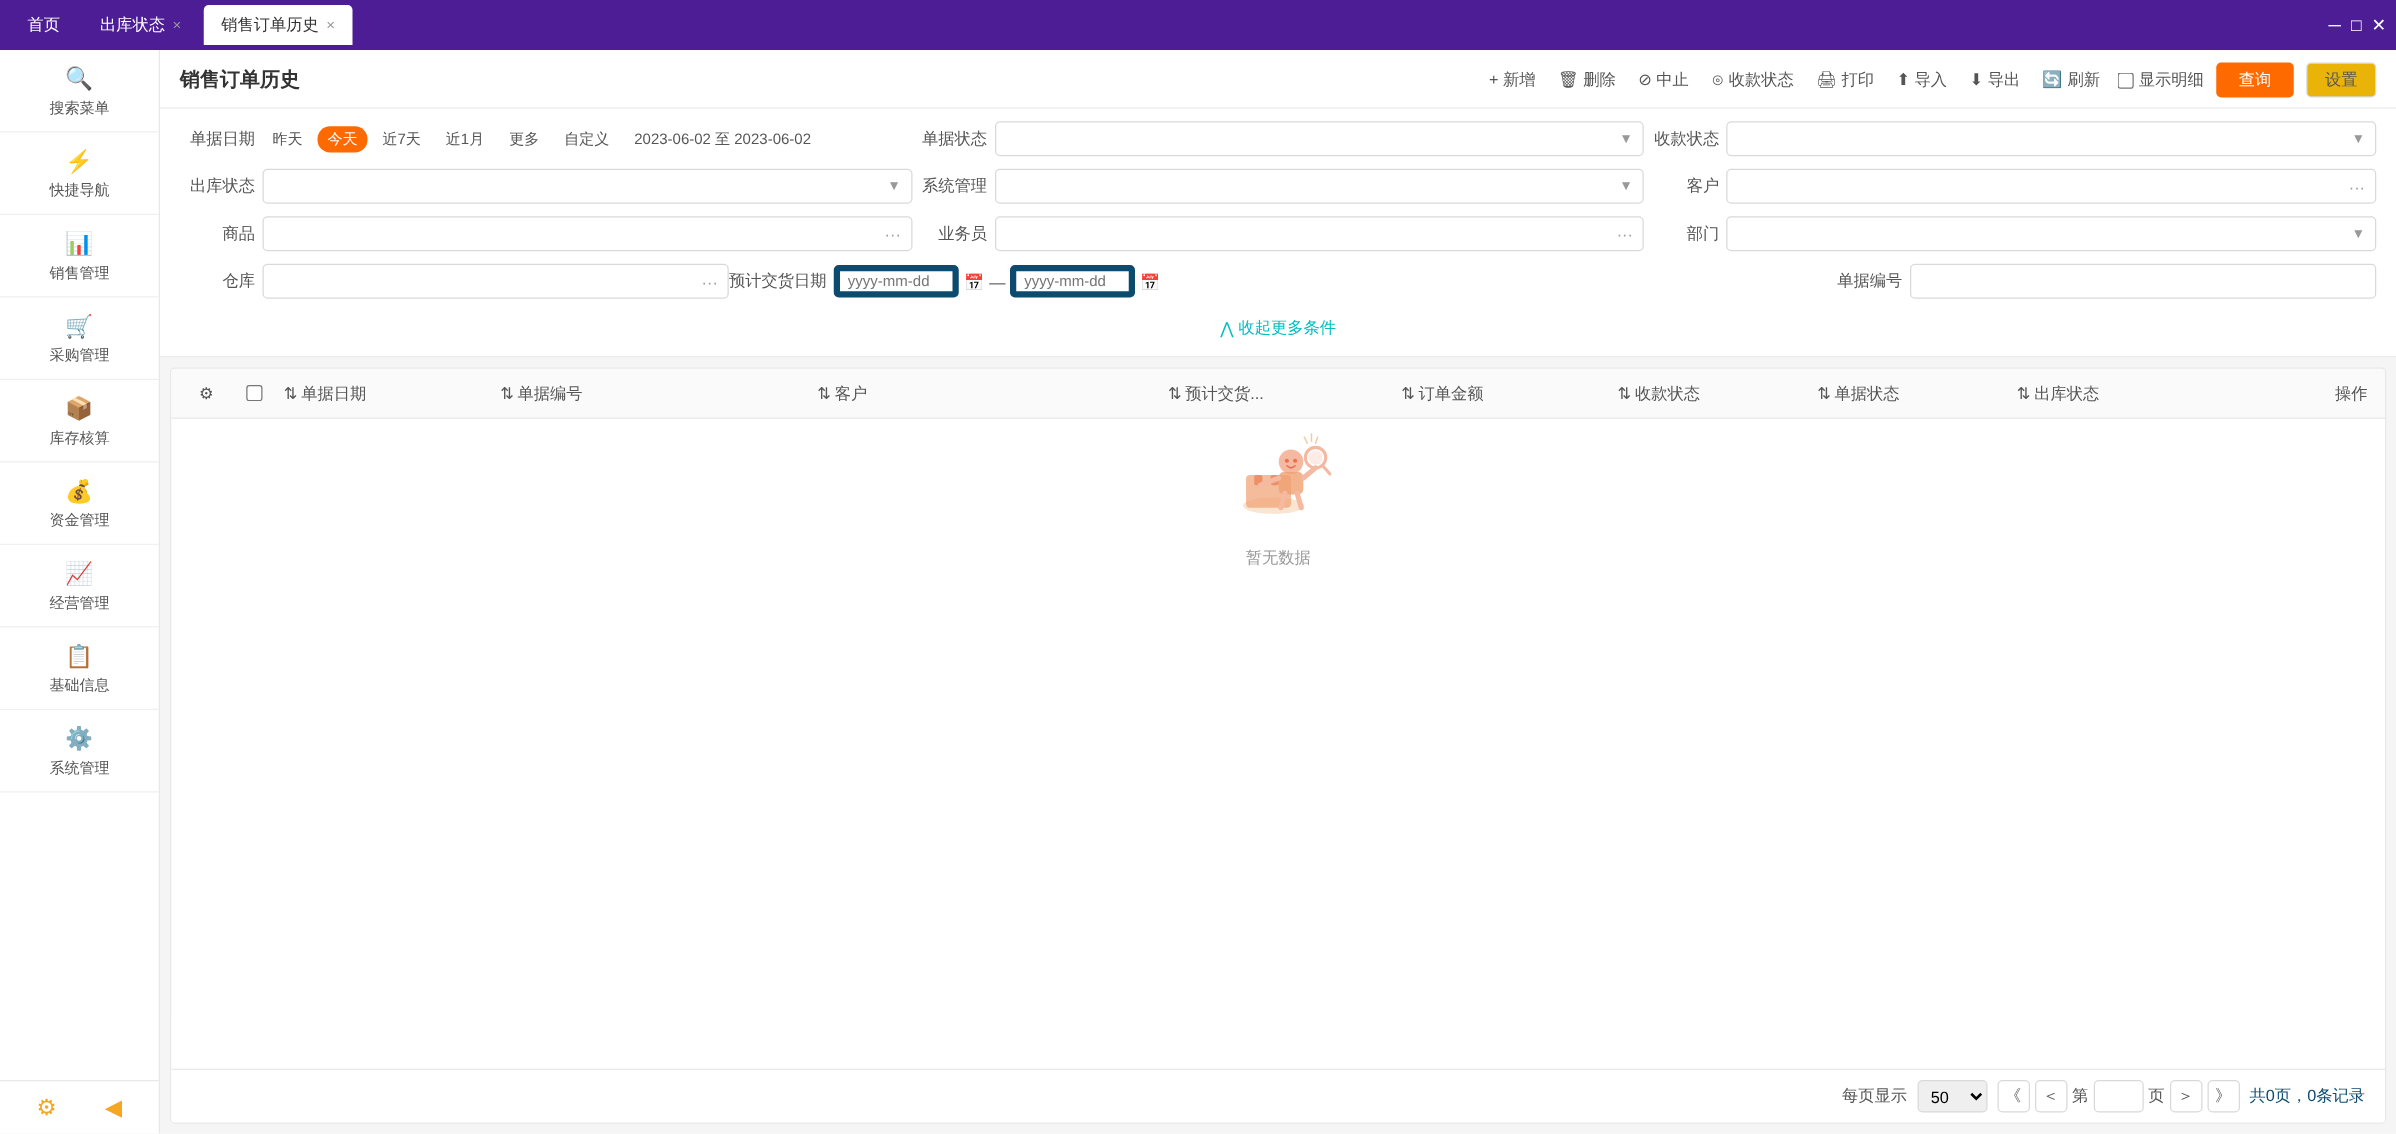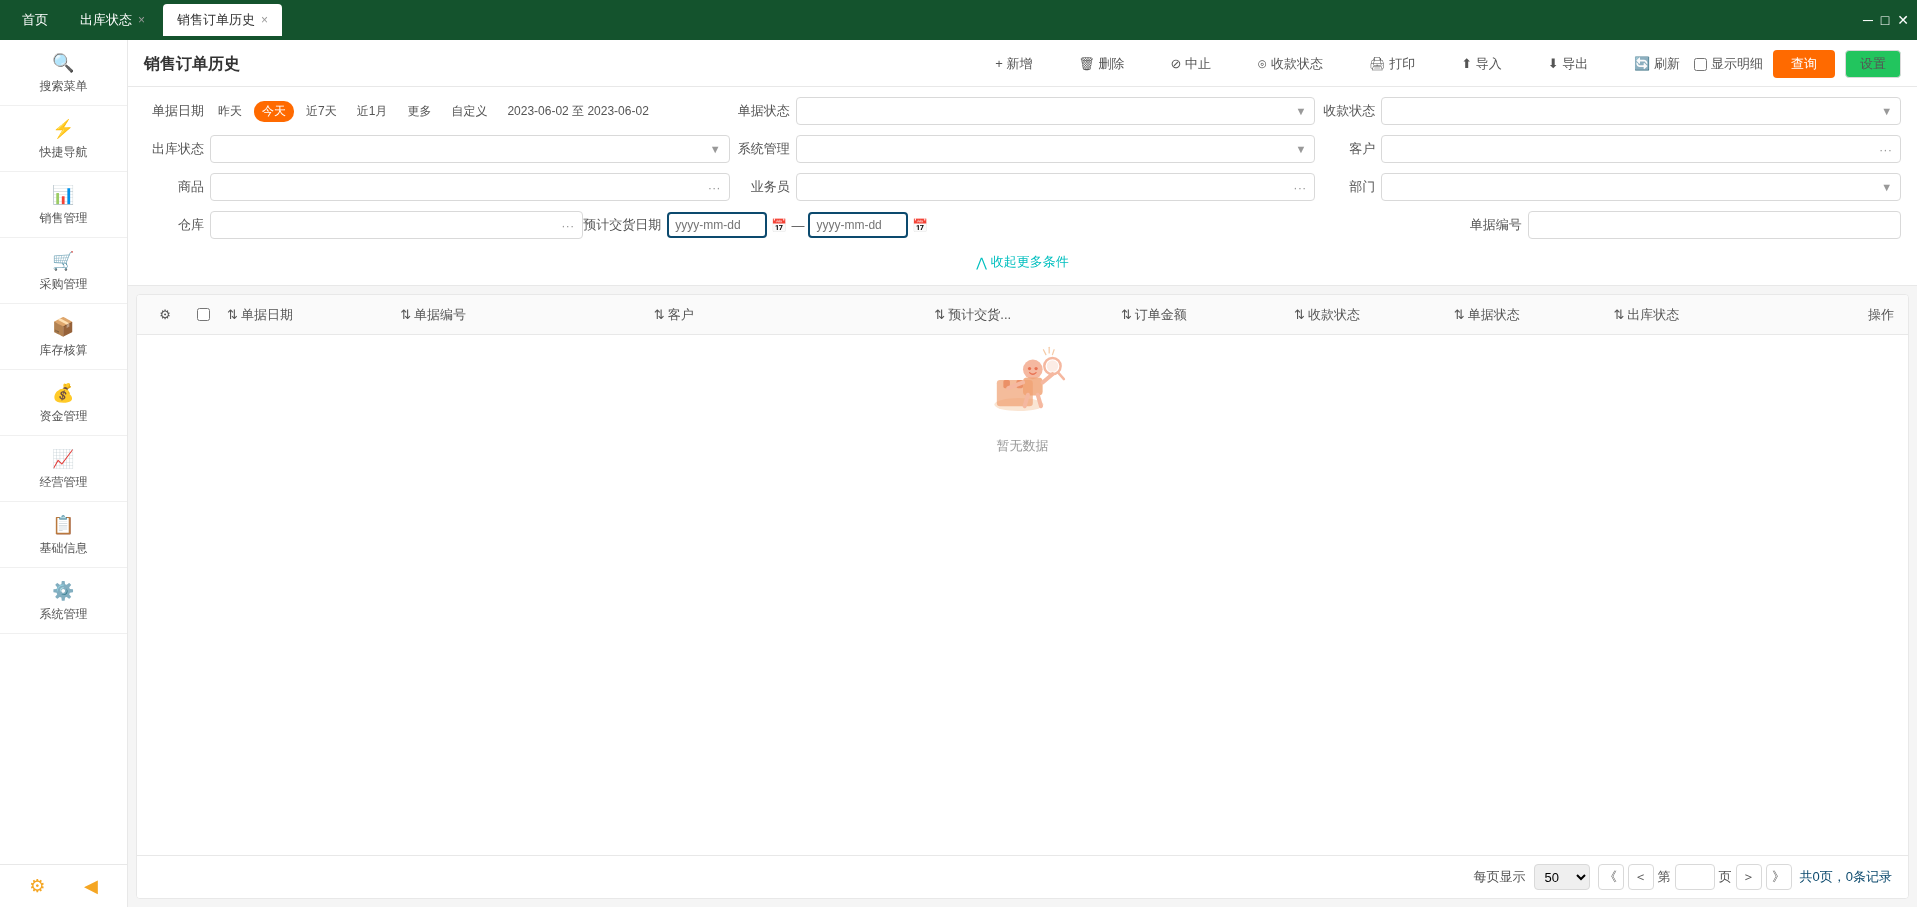--- a/index.html
+++ b/index.html
@@ -1,21 +1,21 @@
 <!DOCTYPE html>
 <html><head>
   <meta charset="utf-8">
   <style>
     * { box-sizing: border-box; margin: 0; padding: 0; font-family: 'Microsoft YaHei', sans-serif; font-size: 13px; }
     body { display: flex; flex-direction: column; height: 907px; width: 1917px; overflow: hidden; background: #f5f5f5; }
 
     
     .top-bar {
       height: 40px;
-      background: #14532d;
+      background: #4c1d95;
       display: flex;
       align-items: center;
       padding: 0 8px;
       gap: 4px;
       flex-shrink: 0;
     }
     .top-bar-tab {
       height: 32px;
       padding: 0 14px;
       border-radius: 4px 4px 0 0;
@@ -118,35 +118,34 @@
       gap: 10px;
     }
     .toolbar-btn {
       display: flex;
       align-items: center;
       gap: 3px;
       color: #555;
       cursor: pointer;
       font-size: 13px;
       padding: 0 4px;
-      margin-left: 28px;
     }
     .toolbar-btn.new-btn { color: #555; }
     .toolbar-btn.delete-btn { color: #555; }
     .btn-query {
       background: #ff6a00;
       color: #fff;
       border: none;
       border-radius: 4px;
       padding: 5px 18px;
       cursor: pointer;
       font-size: 13px;
     }
     .btn-setting {
-      background: #22c55e;
+      background: #eab308;
       color: #555;
       border: 1px solid #d9d9d9;
       border-radius: 4px;
       padding: 4px 14px;
       cursor: pointer;
       font-size: 13px;
     }
     .checkbox-label {
       display: flex;
       align-items: center;
@@ -229,21 +228,21 @@
       background: #ff6a00;
       color: #fff;
       border-radius: 10px;
     }
     .date-range-text {
       color: #555;
       font-size: 12px;
       margin-left: 6px;
     }
     .date-input {
-      border: 2px solid #0c4a6e;
+      border: 5px solid #0c4a6e;
       border-radius: 4px;
       padding: 3px 6px;
       height: 26px;
       outline: none;
       width: 100px;
       color: #333;
       font-size: 12px;
     }
     .calendar-icon { color: #ff6a00; cursor: pointer; }
     .dash { color: #555; }

